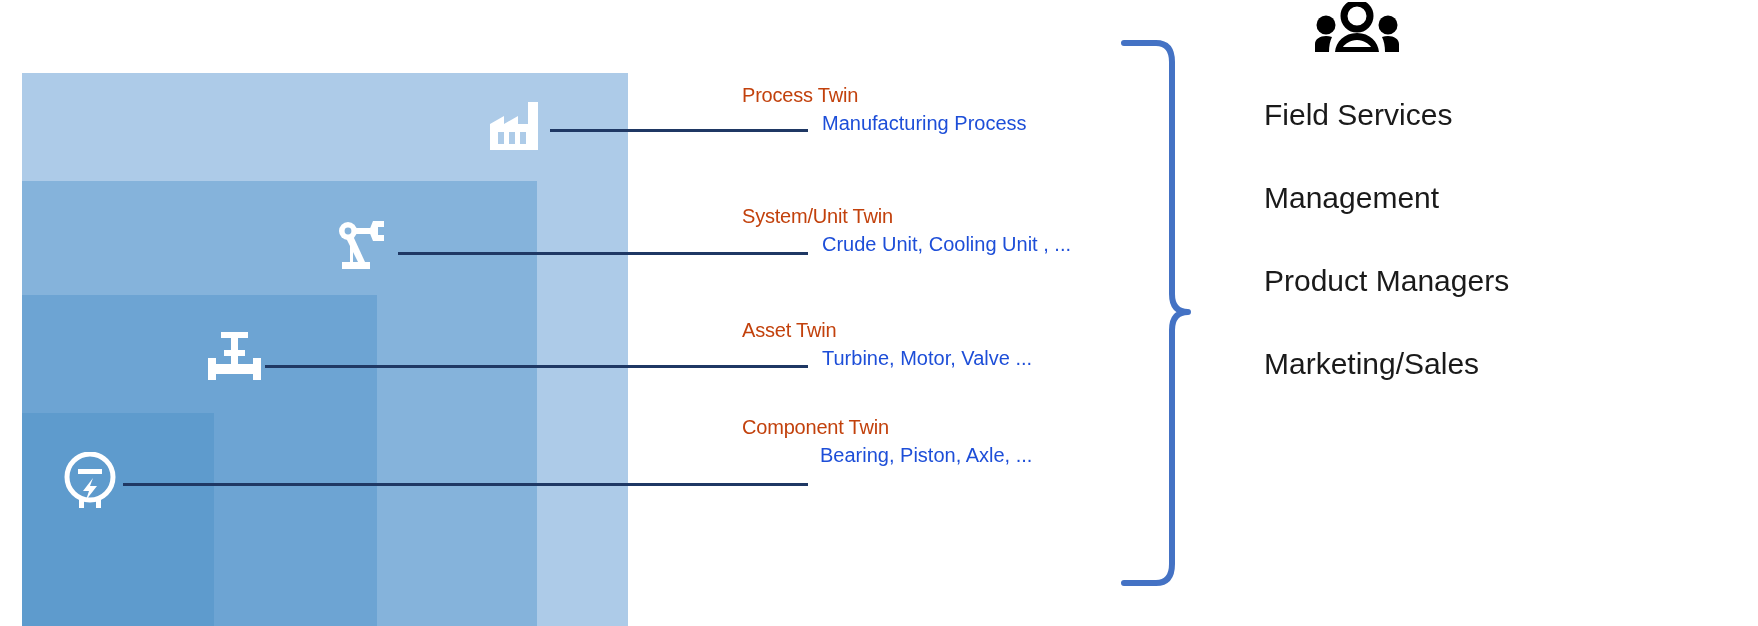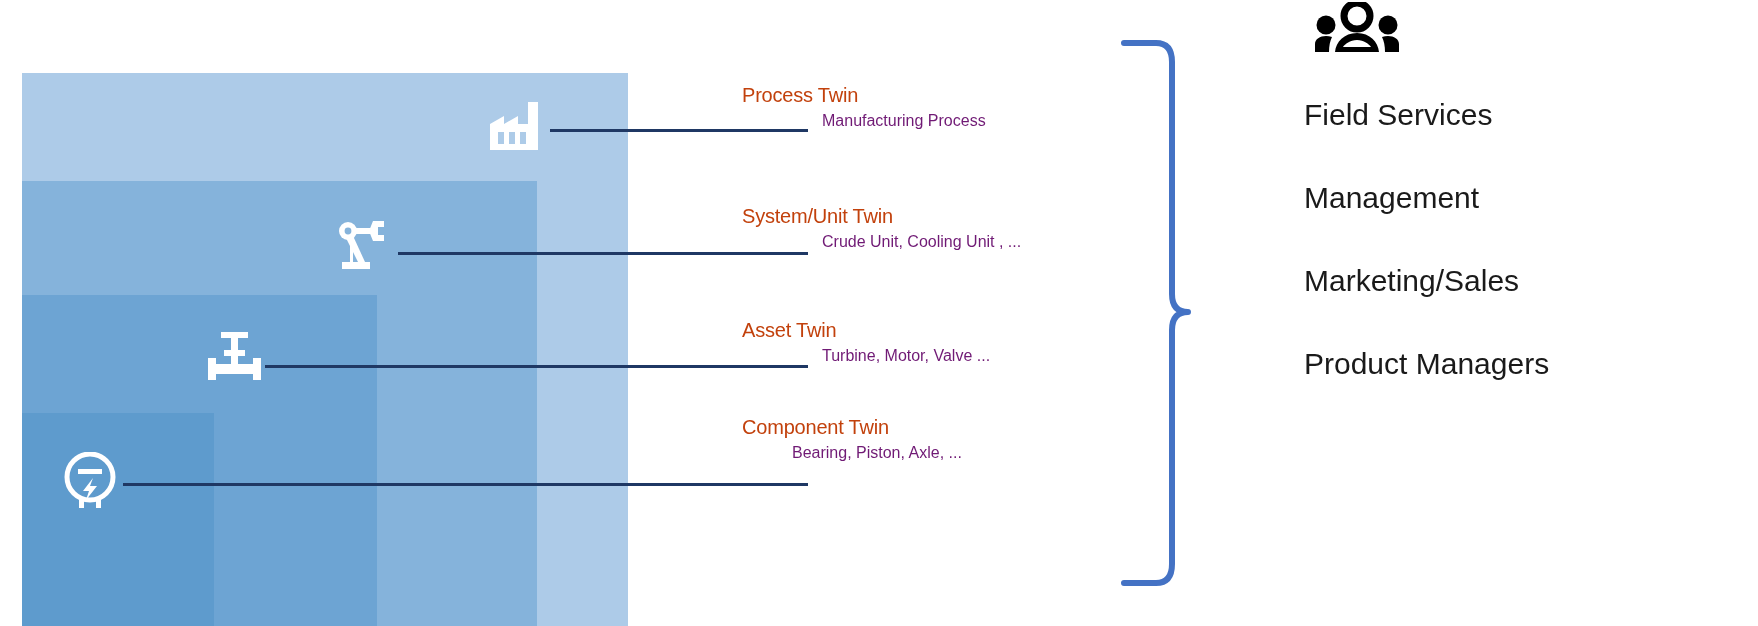--- a/index.html
+++ b/index.html
@@ -44,51 +44,50 @@
   
   .twin { position: absolute; }
   .twin-title {
     color: #c2410c;
     font-size: 20px;
     line-height: 1.1;
     white-space: nowrap;
     letter-spacing: -0.2px;
   }
   .twin-sub {
-    color: #701a75;
-    font-size: 16px;
+    color: #1d4ed8;
+    font-size: 20px;
     line-height: 1.1;
     white-space: nowrap;
     margin-top: 6px;
   }
 
   #twin-process   { left: 742px; top: 84px; }
   #twin-process   .twin-sub { margin-left: 80px; }
   #twin-system    { left: 742px; top: 205px; }
   #twin-system    .twin-sub { margin-left: 80px; }
   #twin-asset     { left: 742px; top: 319px; }
   #twin-asset     .twin-sub { margin-left: 80px; }
   #twin-component { left: 742px; top: 416px; }
-  #twin-component .twin-sub { margin-left: 50px; }
+  #twin-component .twin-sub { margin-left: 78px; }
 
   
   #bracket { position: absolute; left: 1120px; top: 38px; width: 80px; height: 550px; }
 
   
   #people-icon { position: absolute; left: 1311px; top: 2px; width: 92px; height: 52px; }
 
   
   #audience { position: absolute; left: 1264px; top: 100px; width: 470px; }
   .audience-item {
     color: #1a1a1a;
     font-size: 30px;
     line-height: 1;
     height: 83px;
     white-space: nowrap;
-    margin-left: 40px;
   }
 </style>
 </head>
 <body>
 
 <div id="canvas">
 
   <div class="pyramid">
     <div class="layer" id="layer-process" style="background:#ADCBE8;"></div>
     <div class="layer" id="layer-system" style="background:#85B3DB;"></div>
@@ -176,17 +175,17 @@
       <circle cx="15" cy="23" r="9.5" fill="#000000"></circle>
       <path fill="#000000" d="M4 50 L4 42 C4 37 9 34 15 34 C17 34 19 34.4 21 35 C19 39 18 44 18 50 Z"></path>
       <circle cx="77" cy="23" r="9.5" fill="#000000"></circle>
       <path fill="#000000" d="M88 50 L88 42 C88 37 83 34 77 34 C75 34 73 34.4 71 35 C73 39 74 44 74 50 Z"></path>
     </svg>
   </div>
 
   <div id="audience">
     <div class="audience-item">Field Services</div>
     <div class="audience-item">Management</div>
+    <div class="audience-item">Product Managers</div>
     <div class="audience-item">Marketing/Sales</div>
-    <div class="audience-item">Product Managers</div>
   </div>
 
 </div>
 
 </body></html>

